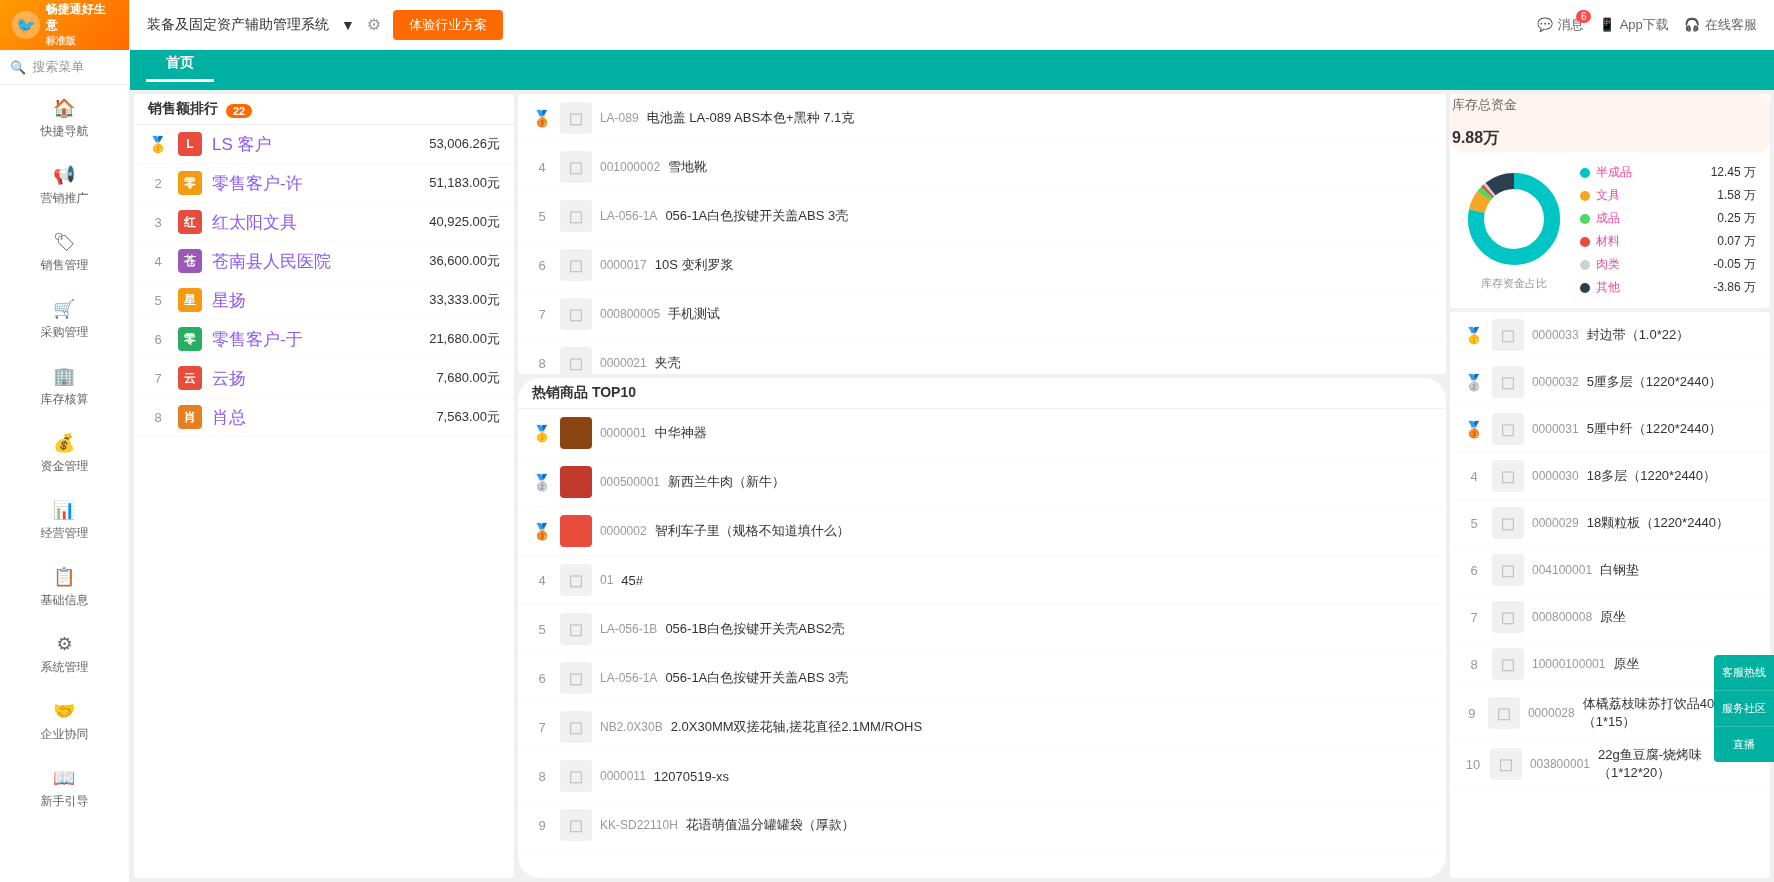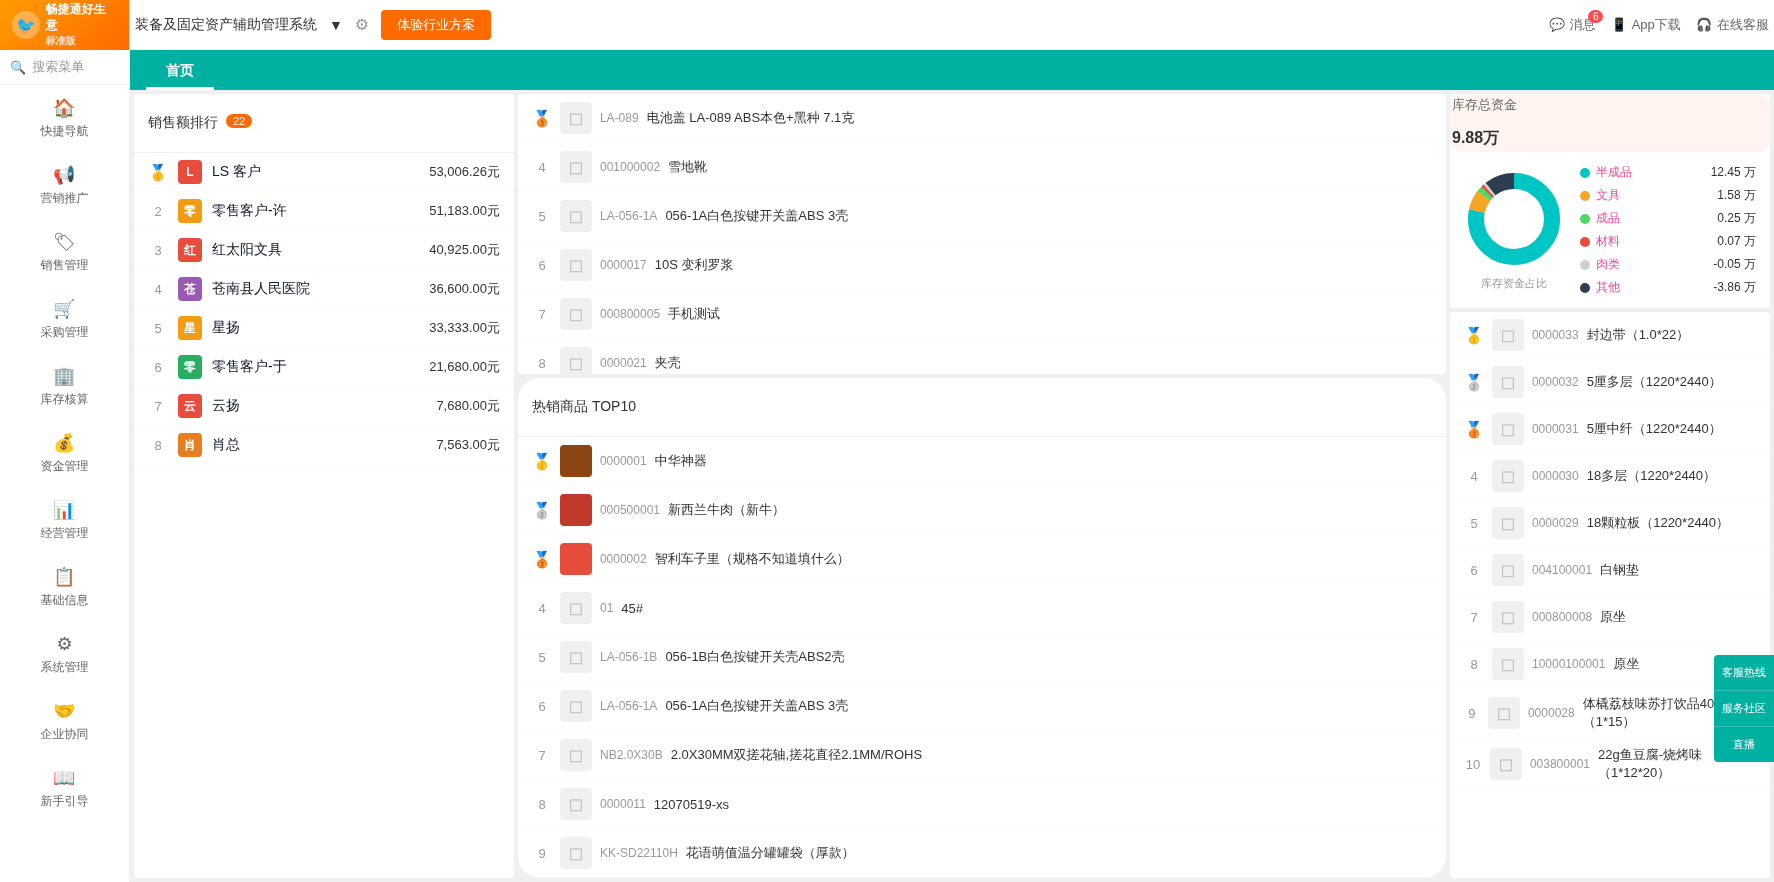--- a/index.html
+++ b/index.html
@@ -57,21 +57,21 @@
       display: flex;
       flex-direction: column;
       overflow: hidden;
     }
     .header {
       background: #fff;
       border-bottom: 1px solid #eee;
       height: 50px;
       display: flex;
       align-items: center;
-      padding: 0 5px;
+      padding: 0 17px;
       gap: 12px;
     }
     .header-system-name {
       font-size: 14px; color: #333;
       display: flex; align-items: center; gap: 6px;
     }
     .header-gear { color: #999; font-size: 16px; cursor: pointer; }
     .header-btn {
       background: #ff6a00; color: #fff;
       border: none; border-radius: 4px;
@@ -79,21 +79,21 @@
     }
     .header-right {
       margin-left: auto; display: flex; align-items: center; gap: 16px; color: #666;
     }
     .header-right .badge-item { display: flex; align-items: center; gap: 4px; cursor: pointer; position: relative; }
     .badge { background: #ff4d4f; color: #fff; border-radius: 10px; font-size: 10px; padding: 1px 5px; position: absolute; top: -6px; right: -8px; }
 
     
     .tab-bar {
       background: #00b0a0;
-      padding: 0 16px;
+      padding: 8px 16px;
       display: flex;
       align-items: flex-end;
       height: 40px;
     }
     .tab-item {
       padding: 0 20px; height: 40px; line-height: 40px;
       color: #fff; cursor: pointer; font-size: 14px;
       border-bottom: 3px solid transparent;
     }
     .tab-item.active { border-bottom: 3px solid #fff; font-weight: bold; }
@@ -116,44 +116,44 @@
     
     .right-panel {
       flex: 0 0 320px;
       display: flex; flex-direction: column; gap: 4px; overflow: hidden;
     }
 
     .panel-card {
       background: #fff; border-radius: 4px; overflow: hidden;
     }
     .panel-header {
-      padding: 20px 14px; font-size: 14px; font-weight: normal; color: #333;
+      padding: 6px 14px; font-size: 14px; font-weight: bold; color: #333;
       border-bottom: 1px solid #f0f0f0;
-      display: flex; align-items: flex-start; gap: 8px;
+      display: flex; align-items: flex-end; gap: 8px;
     }
     .panel-header .badge-num {
       background: #ff6a00; color: #fff; border-radius: 10px;
       font-size: 11px; padding: 1px 7px;
     }
 
     
     .rank-table { width: 100%; }
     .rank-row {
       display: flex; align-items: center;
       padding: 7px 14px; border-bottom: 1px solid #fafafa;
       gap: 10px;
     }
     .rank-num { width: 20px; text-align: center; color: #999; font-size: 13px; }
     .rank-medal { font-size: 16px; }
     .rank-avatar {
       width: 24px; height: 24px; border-radius: 4px;
       display: flex; align-items: center; justify-content: center;
       color: #fff; font-size: 12px; font-weight: bold; flex-shrink: 0;
     }
-    .rank-name { flex: 1; color: #0f172a; font-size: 14px; }
+    .rank-name { flex: 1; color: #8b5cf6; font-size: 17px; }
     .rank-amount { color: #333; font-size: 13px; font-weight: 500; }
 
     
     .product-list { overflow-y: auto; flex: 1; }
     .product-row {
       display: flex; align-items: center;
       padding: 8px 14px; border-bottom: 1px solid #fafafa;
       gap: 8px;
     }
     .product-rank { width: 20px; text-align: center; color: #999; font-size: 13px; flex-shrink: 0; }

